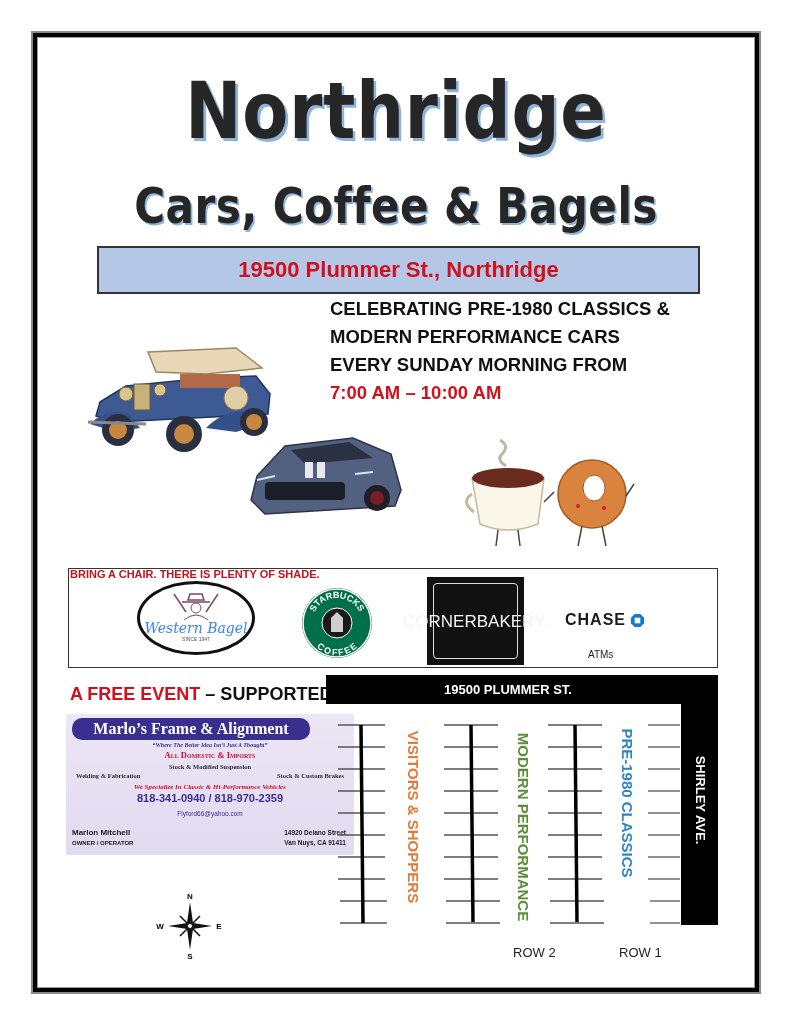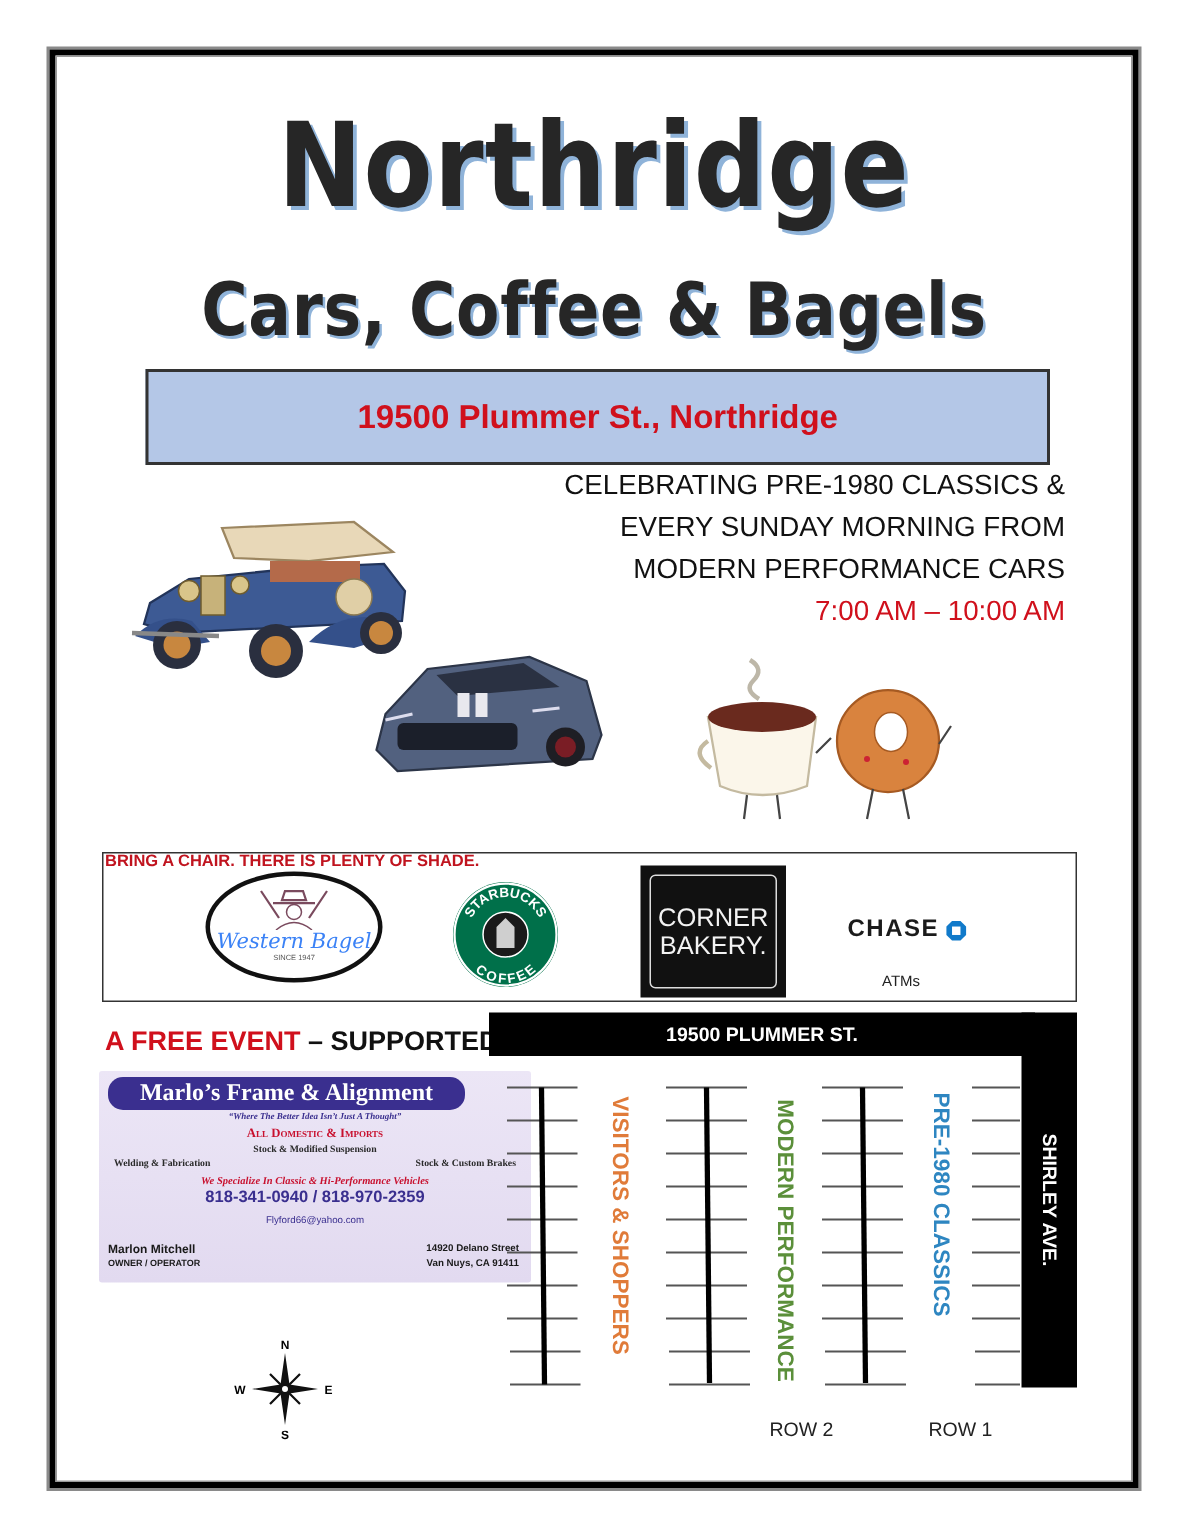--- a/index.html
+++ b/index.html
@@ -13,45 +13,45 @@
   .frame-line { position: absolute; left: 37px; top: 37px; width: 718px; height: 951px;
     border: 1px solid #9a9a9a; }
 
   .title-main { position: absolute; left: 0; width: 792px; top: 66px; text-align: center;
     font-family: "DejaVu Sans", sans-serif; font-weight: bold; font-size: 78px; letter-spacing: 1px;
     color: #262626; text-shadow: 3px 3px 0 #8fb3d9; transform: scaleX(0.86); transform-origin: center; }
   .title-sub { position: absolute; left: 0; width: 792px; top: 178px; text-align: center;
     font-family: "DejaVu Sans", sans-serif; font-weight: bold; font-size: 49px; letter-spacing: 0.5px;
     color: #262626; text-shadow: 2px 2px 0 #8fb3d9; transform: scaleX(0.86); transform-origin: center; }
 
-  .address-banner { position: absolute; left: 97px; top: 246px; width: 603px; height: 64px;
+  .address-banner { position: absolute; left: 97px; top: 246px; width: 603px; height: 48px;
     background: #b4c7e7; border: 2px solid #333; display: flex; align-items: center; justify-content: center; }
   .address-banner span { color: #d0101c; font-weight: bold; font-size: 22px; font-family: "Liberation Sans", sans-serif; }
 
-  .blurb { position: absolute; left: 330px; top: 309px; width: 380px; text-align: right;
-    font-weight: normal; font-size: 18.5px; line-height: 28px; color: #111; }
+  .blurb { position: absolute; left: 330px; top: 295px; width: 380px; text-align: left;
+    font-weight: bold; font-size: 18.5px; line-height: 28px; color: #111; }
   .blurb .time { color: #d0101c; }
 
   .classic-car { position: absolute; left: 86px; top: 338px; width: 200px; height: 120px; }
   .modern-car { position: absolute; left: 245px; top: 432px; width: 160px; height: 86px; }
   .coffee-bagel { position: absolute; left: 462px; top: 432px; width: 180px; height: 120px; }
 
   .shade-note { position: absolute; left: 70px; top: 536px; color: #c0141f; font-weight: bold; font-size: 11px; margin-top: 32px; }
 
   .sponsor-strip { position: absolute; left: 68px; top: 568px; width: 650px; height: 100px;
     border: 1.5px solid #333; }
   .logo { position: absolute; }
   .wb { left: 68px; top: 12px; width: 118px; height: 74px; border: 3px solid #111; border-radius: 50%;
     display: flex; flex-direction: column; align-items: center; justify-content: flex-end; padding-bottom: 10px; }
   .wb .script { font-family: "DejaVu Serif", serif; font-style: italic; font-size: 14px; color: #3b82f6; }
   .wb .since { font-size: 5px; color: #555; }
   .sb { left: 233px; top: 19px; width: 70px; height: 70px; border-radius: 50%; background: #00704a; }
   .cb { left: 358px; top: 8px; width: 97px; height: 88px; background: #111; }
   .cb .inner { position: absolute; left: 6px; top: 6px; right: 6px; bottom: 6px; border: 1.5px solid #ddd;
-    border-radius: 4px; display: flex; flex-direction: column; align-items: center; justify-content: center;
+    border-radius: 4px; display: flex; flex-direction: row; align-items: center; justify-content: center;
     color: #f3f3f3; font-size: 17px; line-height: 19px; }
   .chase { left: 496px; top: 42px; font-weight: bold; font-size: 16px; letter-spacing: 1px; color: #1b1b1b;
     display: flex; align-items: center; gap: 4px; }
   .chase-atm { position: absolute; left: 519px; top: 80px; font-size: 10px; color: #222; }
 
   .free-event { position: absolute; left: 70px; top: 684px; font-weight: bold; font-size: 18px; }
   .free-event .red { color: #d0101c; }
 
   .card { position: absolute; left: 66px; top: 714px; width: 288px; height: 141px;
     background: linear-gradient(#ece6f6, #e2daf0); border-radius: 2px; text-align: center;
@@ -90,22 +90,22 @@
 
 <div class="title-main">Northridge</div>
 <div class="title-sub">Cars, Coffee &amp; Bagels</div>
 
 <div class="address-banner">
   <span>19500 Plummer St., Northridge</span>
 </div>
 
 <div class="blurb">
   <div>CELEBRATING PRE-1980 CLASSICS &amp;</div>
+  <div>MODERN PERFORMANCE CARS</div>
   <div>EVERY SUNDAY MORNING FROM</div>
-  <div>MODERN PERFORMANCE CARS</div>
   <div class="time">7:00 AM – 10:00 AM</div>
 </div>
 
 <svg class="classic-car" viewBox="0 0 200 120">
   <path d="M62 14 L150 10 L176 30 L120 36 L70 34 Z" fill="#e8d8b8" stroke="#9c8660" stroke-width="1.5"></path>
   <path d="M14 64 L40 48 L120 40 L170 38 L184 56 L182 76 L30 84 L10 78 Z" fill="#3d5a94" stroke="#22345a" stroke-width="1.5"></path>
   <rect x="94" y="36" width="60" height="14" fill="#b46a4a"></rect>
   <path d="M4 86 Q20 70 42 76 L54 90 L30 94 Z" fill="#34508a"></path>
   <path d="M120 90 Q140 70 166 74 L176 86 L150 94 Z" fill="#34508a"></path>
   <rect x="48" y="46" width="16" height="26" fill="#c7b27a" stroke="#6f5c2e"></rect>

